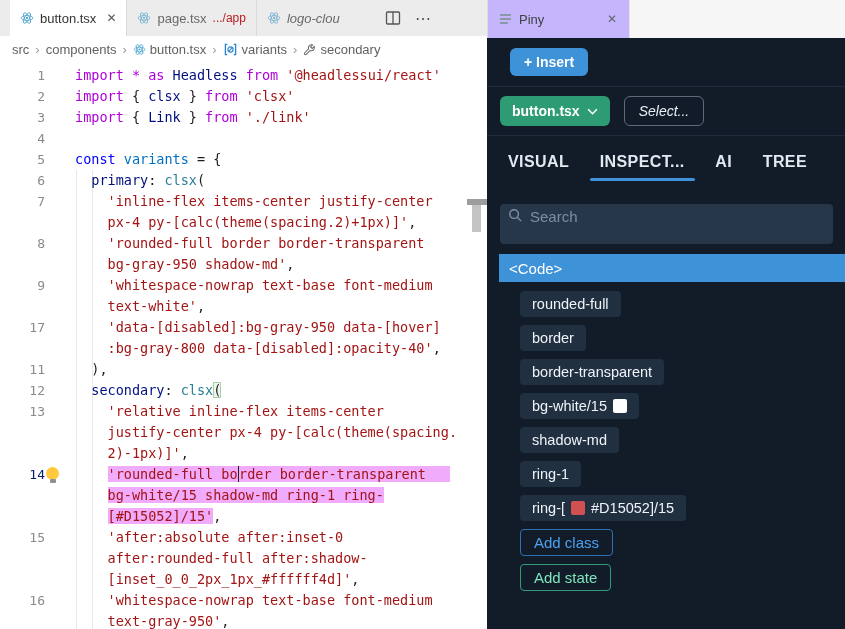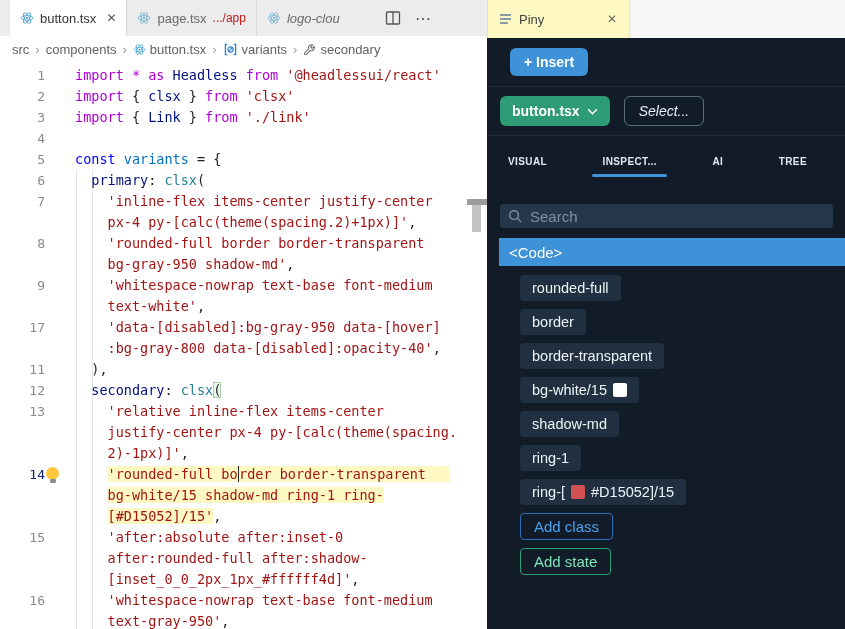--- a/index.html
+++ b/index.html
@@ -30,60 +30,60 @@
           font-size:13.5px; line-height:21px; }
   .guide { position:absolute; width:1px; background:#e7e7e7; top:108px; bottom:0; }
   .g1 { left:76px; } .g2 { left:92px; }
   .code-row { display:flex; height:21px; position:relative; }
   .gutter { width:60px; padding-right:15px; text-align:right; color:#8a8a8a; flex:none; position:relative;
             font-size:13px; }
   .gutter.active-num { color:#0b216f; }
   .code-content { margin-left:15px; white-space:pre; }
   .tk-kw { color:#af00db; } .tk-id { color:#001080; } .tk-var { color:#0070c1; }
   .tk-fn { color:#267f99; } .tk-pn { color:#1e1e1e; } .tk-st { color:#a31515; } .tk-ckw { color:#0000ff; }
-  .sel { background:#fef9c3; }
+  .sel { background:#f0abfc; }
   .bracket { background:#eef7ee; box-shadow:inset 0 0 0 1px #a8cfa8; }
   .caret { display:inline-block; width:1.5px; height:16px; background:#222; vertical-align:-3px; }
 
   .bulb { position:absolute; right:1px; top:3px; width:13px; height:13px; background:#ffc83d;
           border-radius:50%; display:inline-block; }
   .bulb-base { position:absolute; left:3.5px; bottom:-3px; width:6px; height:4px; background:#8f8f8f;
                border-radius:1px; display:block; }
 
   .sb-cap { position:absolute; left:467px; top:199px; width:20px; height:6px; background:#9d9d9d; }
   .sb-thumb { position:absolute; left:472px; top:205px; width:9px; height:27px; background:#c3c3c3; }
 
   
   .piny-pane { width:358px; height:629px; display:flex; flex-direction:column; background:#111c28; }
   .panel-tabstrip { height:38px; background:#f6f6f6; display:flex; align-items:stretch; flex:none;
                     border-left:1px solid #ddd; }
-  .panel-tab { width:142px; background:#fef9c3; display:flex; align-items:center; gap:8px; padding:0 12px;
+  .panel-tab { width:142px; background:#c4b5fd; display:flex; align-items:center; gap:8px; padding:0 12px;
                font-size:13px; color:#424242; border-right:1px solid #e3e3e3; }
   .panel-tab .close { margin-left:auto; color:#666; font-size:12px; }
   .ham { display:flex; flex-direction:column; gap:2.5px; }
   .ham i { display:block; width:11px; height:1.5px; background:#8a97a5; }
   .ham i:last-child { width:8px; }
 
   .panel-body { flex:1; display:flex; flex-direction:column; color:#e8eef4; }
   .p-row1 { padding:10px 23px; border-bottom:1px solid #1e2c3b; }
   .btn-insert { background:#3d92d8; color:#fff; border:none; border-radius:6px; padding:6px 14px;
                 font-size:14px; font-weight:600; font-family:inherit; cursor:pointer; }
   .p-row2 { padding:9px 13px; border-bottom:1px solid #1e2c3b; display:flex; gap:14px; align-items:center; }
   .btn-file { background:#2d9b74; color:#fff; border:none; border-radius:6px; padding:7px 12px;
               font-size:14px; font-weight:600; font-family:inherit; display:flex; align-items:center; gap:7px; cursor:pointer; }
   .btn-select { background:transparent; color:#e8eef4; border:1px solid #5c6b7a; border-radius:6px;
                 padding:6px 14px; font-size:14px; font-family:inherit; cursor:pointer;font-style:italic; }
   .p-tabs { height:55px; display:flex; align-items:center; justify-content:space-between;
             padding:0 38px 0 21px; }
-  .p-tab { position:relative; font-size:10px; font-weight:600; letter-spacing:0.4px; color:#e2e9f0;
+  .p-tab { position:relative; font-size:16px; font-weight:600; letter-spacing:0.4px; color:#e2e9f0;
            cursor:pointer; padding:10px 0 14px; }
   .p-tab.active::after { content:""; position:absolute; left:-10px; right:-10px; bottom:4px; height:3px;
                          background:#3d92d8; border-radius:2px; }
-  .search-wrap { margin:13px 12px 0 13px; height:20px; background:#263749; border-radius:4px;
-                 display:flex; align-items:center; padding:12px 8px; gap:7px; }
+  .search-wrap { margin:13px 12px 0 13px; height:40px; background:#263749; border-radius:4px;
+                 display:flex; align-items:flex-start; padding:4px 8px; gap:7px; }
   .search-wrap input { background:transparent; border:none; outline:none; color:#cfd9e4; font-size:15px;
                        font-family:inherit; width:100%; }
   .search-wrap input::placeholder { color:#7e8fa3; }
   .code-header { margin:10px 0 0 12px; height:28px; background:#3d92d8; display:flex; align-items:center;
                  padding:0 10px; font-size:15px; font-weight:500; color:#fff; cursor:pointer; }
   .chips { margin:9px 0 0 33px; display:flex; flex-direction:column; gap:8px; align-items:flex-start; }
   .chip { background:#213040; border-radius:4px; padding:4px 12px; font-size:14.5px; color:#eef3f8;
           display:flex; align-items:center; gap:6px; height:26px; cursor:pointer;text-align:center; }
   .swatch { width:14px; height:14px; border-radius:2px; display:inline-block; flex:none; }
   .btn-addclass { margin:8px 0 0 33px; background:transparent; border:1.5px solid #2e6fb5; color:#4da0f0;

